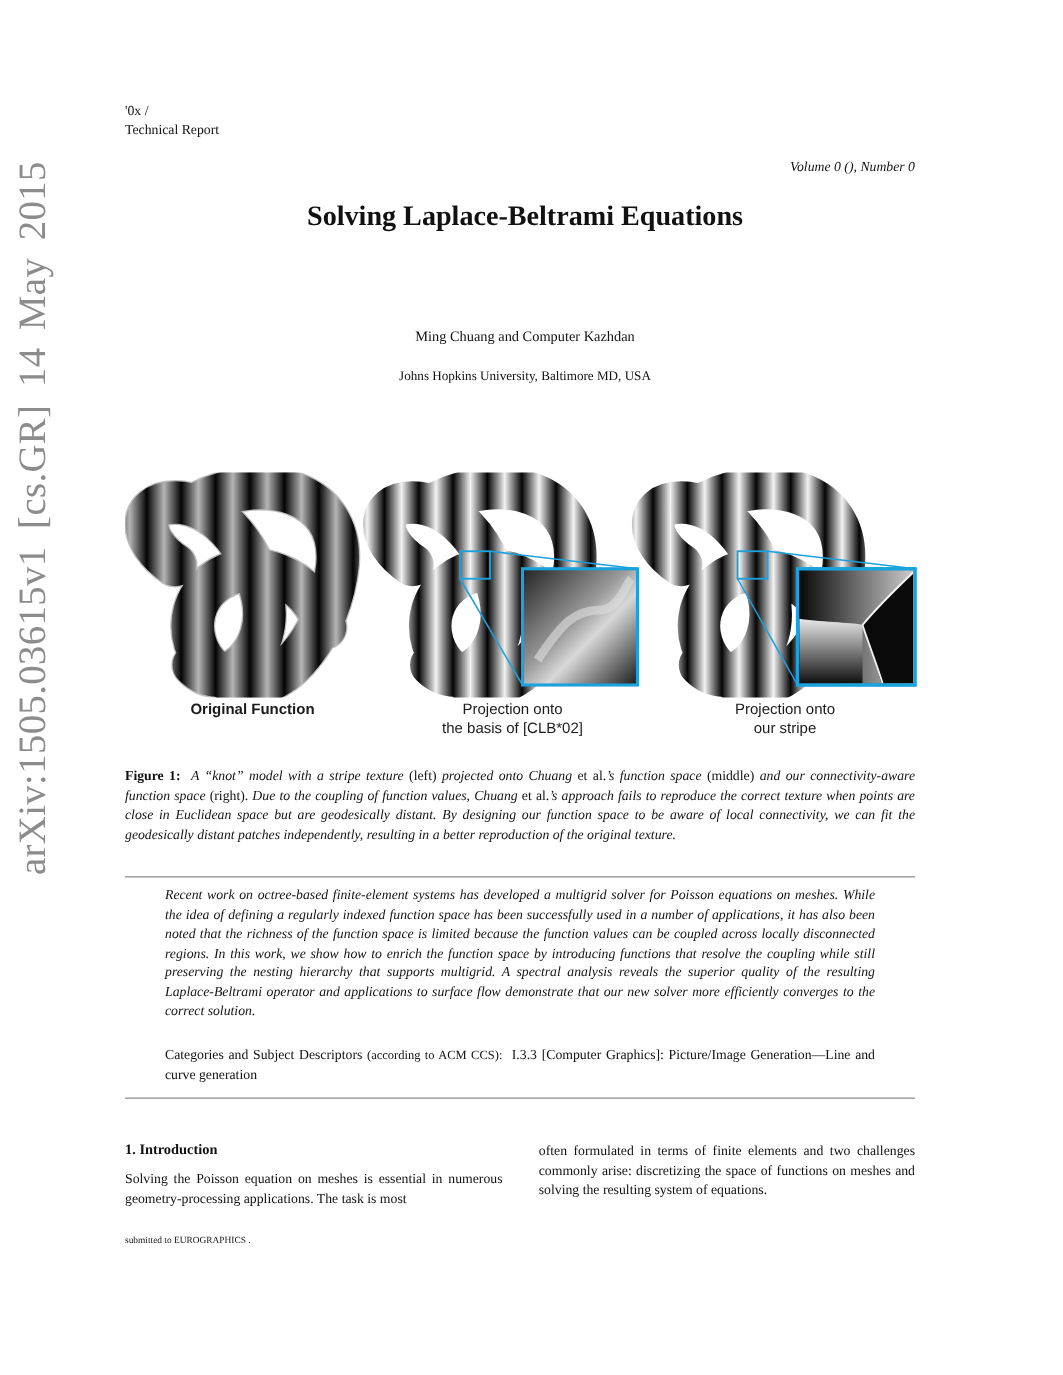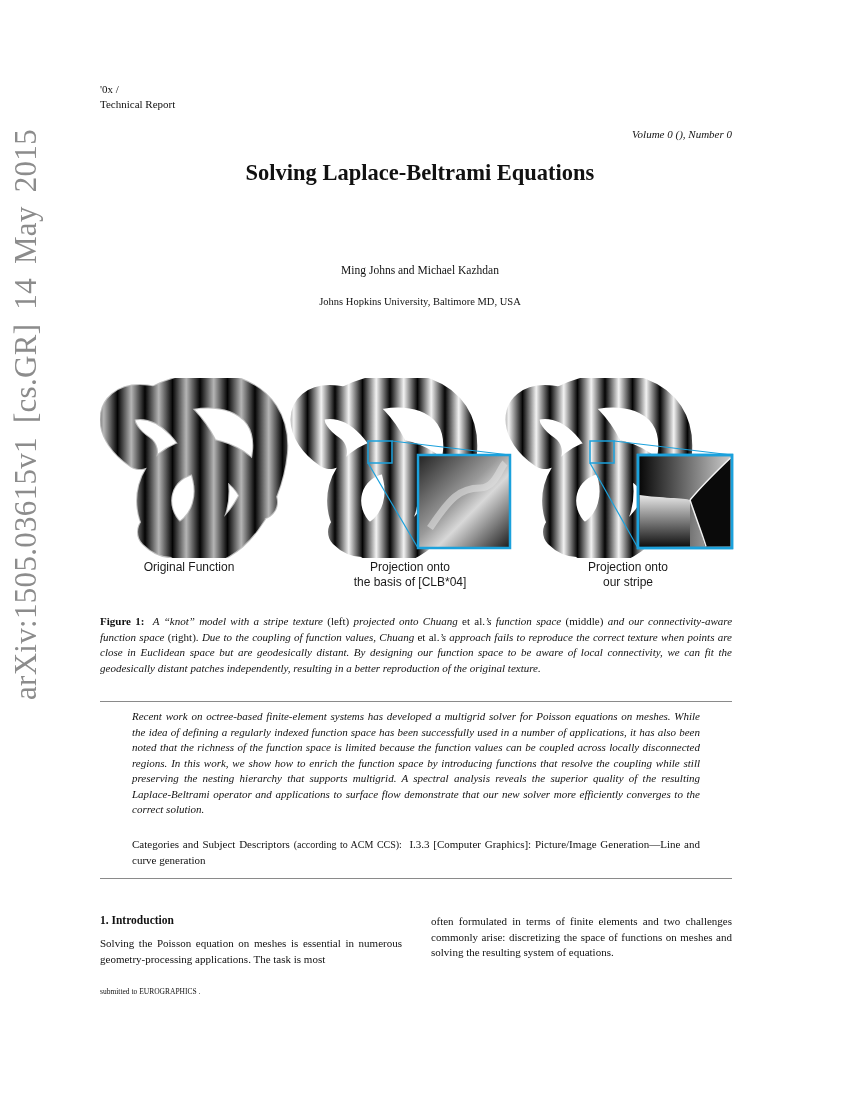--- a/index.html
+++ b/index.html
@@ -45,21 +45,21 @@
 
 <div class="abs hdr" style="left:100px; top:82px;">
   <div>'0x /</div>
   <div>Technical Report</div>
 </div>
 <div class="abs hdr hdr-right" style="left:480px; width:252px; top:82px;">Volume 0 (), Number 0</div>
 
 <div class="abs title">
   <div>Solving Laplace-Beltrami Equations</div>
 </div>
-<div class="abs authors">Ming Johns and Michael Kazhdan</div>
+<div class="abs authors">Ming Chuang and Computer Kazhdan</div>
 <div class="abs affil">Johns Hopkins University, Baltimore MD, USA</div>
 
 <div class="abs figure">
   <svg width="640" height="180" viewBox="0 0 640 180">
     <defs>
       <radialGradient id="stripeA" cx="50%" cy="50%" r="55%" spreadMethod="repeat">
         <stop offset="0" stop-color="#111"></stop>
         <stop offset="0.1" stop-color="#f5f5f5"></stop>
         <stop offset="0.2" stop-color="#111"></stop>
       </radialGradient>
@@ -111,26 +111,26 @@
       <line x1="490" y1="85" x2="538" y2="170" stroke="#1ba1dc" stroke-width="1.2"></line>
       <rect x="538" y="77" width="94" height="93" fill="url(#insetB1)" stroke="#1ba1dc" stroke-width="2.5"></rect>
       <path d="M539.5 117 C560 120 585 120 590 122 L590 168.5 L539.5 168.5 Z" fill="url(#insetB2)"></path>
       <path d="M590 122 C600 110 620 90 630.5 80 L630.5 168.5 L605 168.5 C600 150 595 135 590 122 Z" fill="#0a0a0a"></path>
       <path d="M590 122 C600 110 620 90 630.5 80" stroke="#f5f5f5" stroke-width="1.5" fill="none"></path>
       <path d="M590 122 C596 140 602 155 606 168.5" stroke="#f0f0f0" stroke-width="1.5" fill="none"></path>
       <rect x="538" y="77" width="94" height="93" fill="none" stroke="#1ba1dc" stroke-width="2.5"></rect>
     </g>
   </svg>
 
-  <div class="fig-label" style="left:4px; width:170px; top:182px;">
+  <div class="fig-label" style="left:17px; width:170px; top:182px;font-weight:bold;">
     <div>Original Function</div>
   </div>
   <div class="fig-label" style="left:225px; width:170px; top:182px;">
     <div>Projection onto</div>
-    <div>the basis of [CLB*04]</div>
+    <div>the basis of [CLB*02]</div>
   </div>
   <div class="fig-label" style="left:443px; width:170px; top:182px;">
     <div>Projection onto</div>
     <div>our stripe</div>
   </div>
 </div>
 
 <div class="abs caption"><b>Figure 1:</b>&nbsp; <span>A “knot” model with a stripe texture</span> <span class="up">(left)</span> <span>projected onto Chuang</span> <span class="up">et al.</span><span>’s function space</span> <span class="up">(middle)</span> <span>and our connectivity-aware function space</span> <span class="up">(right).</span> <span>Due to the coupling of function values, Chuang</span> <span class="up">et al.</span><span>’s approach fails to reproduce the correct texture when points are close in Euclidean space but are geodesically distant. By designing our function space to be aware of local connectivity, we can fit the geodesically distant patches independently, resulting in a better reproduction of the original texture.</span></div>
 
 <div class="abs rule" style="top:701px;"></div>

